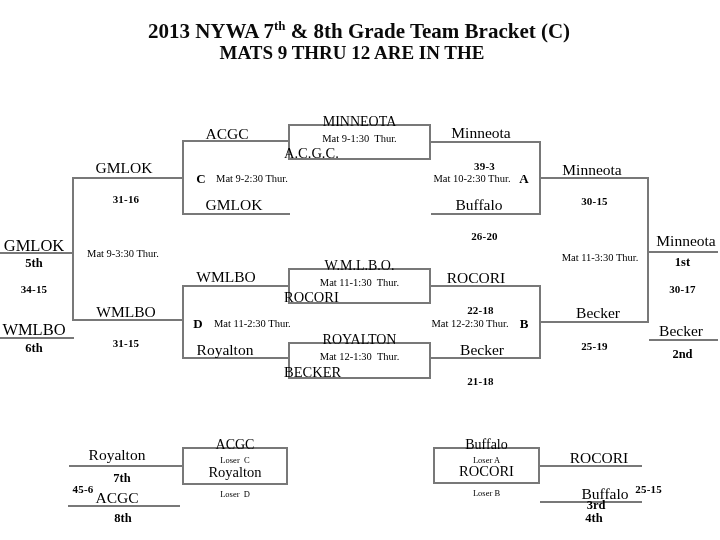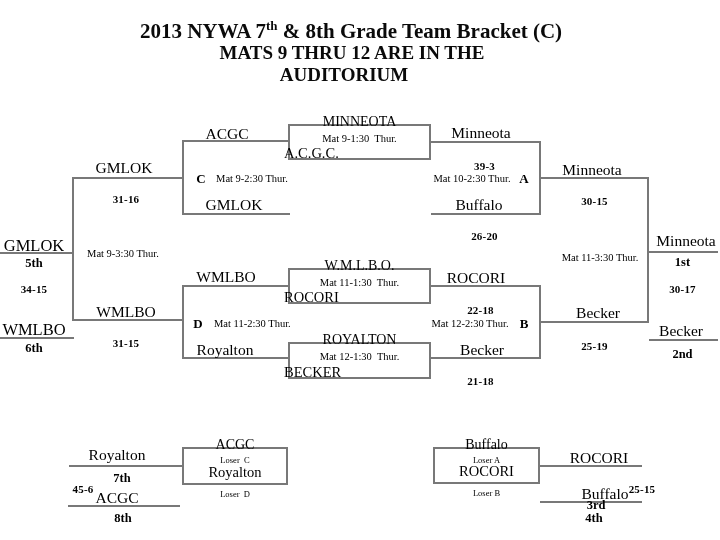--- a/index.html
+++ b/index.html
@@ -1,19 +1,19 @@
 <!DOCTYPE html>
 <html><head>
 <meta charset="utf-8">
 <style>
   html,body{margin:0;padding:0;background:#fff;}
   .slide{position:relative;width:720px;height:540px;background:#ffffff;overflow:hidden;
          font-family:"Liberation Serif",serif;color:#000;}
   .ttl{position:absolute;text-align:center;font-weight:bold;color:#0a0a0a;white-space:nowrap;}
-  .t1{left:1px;width:700px;top:18px;font-size:21px;}
+  .t1{left:9px;width:700px;top:18px;font-size:21px;}
   .t1 sup{font-size:13px;}
   .t2{left:0;width:704px;top:42px;font-size:19px;}
   .t3{left:0;width:688px;top:64px;font-size:19px;}
   .lbl{position:absolute;text-align:center;line-height:1.12;white-space:nowrap;}
   .team{font-size:15.5px;}
   .bigteam{font-size:16.5px;}
   .mat{font-size:10.5px;white-space:pre;}
   .score{font-size:11px;font-weight:bold;letter-spacing:.2px;margin-top:12px;}
   .place{font-size:12.5px;font-weight:bold;}
   .blabel{font-size:13px;font-weight:bold;}
@@ -28,21 +28,20 @@
   .loser-top{top:6px;}
   .loser-below{top:calc(100% + 6px);}
 </style>
 </head>
 <body>
 
 <div class="slide">
 
   <div class="ttl t1"><span>2013 NYWA 7</span><sup>th</sup><span> &amp; 8th Grade Team Bracket (C)</span></div>
   <div class="ttl t2">MATS 9 THRU 12 ARE IN THE</div>
-  <div class="ttl t3">AUDITORIUM</div>
 
   <div class="hline" style="left:182px;top:140px;width:108px;"></div>
   <div class="hline" style="left:182px;top:213px;width:108px;"></div>
   <div class="vline" style="left:182px;top:140px;height:75px;"></div>
   <div class="hline" style="left:72px;top:177px;width:112px;"></div>
   <div class="hline" style="left:182px;top:285px;width:108px;"></div>
   <div class="hline" style="left:182px;top:357px;width:108px;"></div>
   <div class="vline" style="left:182px;top:285px;height:74px;"></div>
   <div class="hline" style="left:72px;top:319px;width:112px;"></div>
   <div class="vline" style="left:72px;top:177px;height:144px;"></div>
@@ -142,17 +141,17 @@
   <div class="lbl place" style="left:655px;top:347px;width:55px;">2nd</div>
 
   <div class="lbl team" style="left:87px;top:446px;width:60px;">Royalton</div>
   <div class="lbl score" style="left:65px;top:471px;width:36px;">45-6</div>
   <div class="lbl place" style="left:102px;top:471px;width:40px;">7th</div>
   <div class="lbl team" style="left:87px;top:489px;width:60px;">ACGC</div>
   <div class="lbl place" style="left:103px;top:511px;width:40px;">8th</div>
 
   <div class="lbl team" style="left:567px;top:449px;width:64px;">ROCORI</div>
   <div class="lbl place" style="left:576px;top:498px;width:40px;font-family:Liberation Serif, serif;">3rd</div>
-  <div class="lbl score" style="left:622px;top:471px;width:40px;">25-15</div>
+  <div class="lbl score" style="left:622px;top:471px;width:40px;text-align:right;">25-15</div>
   <div class="lbl team" style="left:575px;top:485px;width:60px;">Buffalo</div>
   <div class="lbl place" style="left:574px;top:511px;width:40px;">4th</div>
 
 </div>
 
 </body></html>

